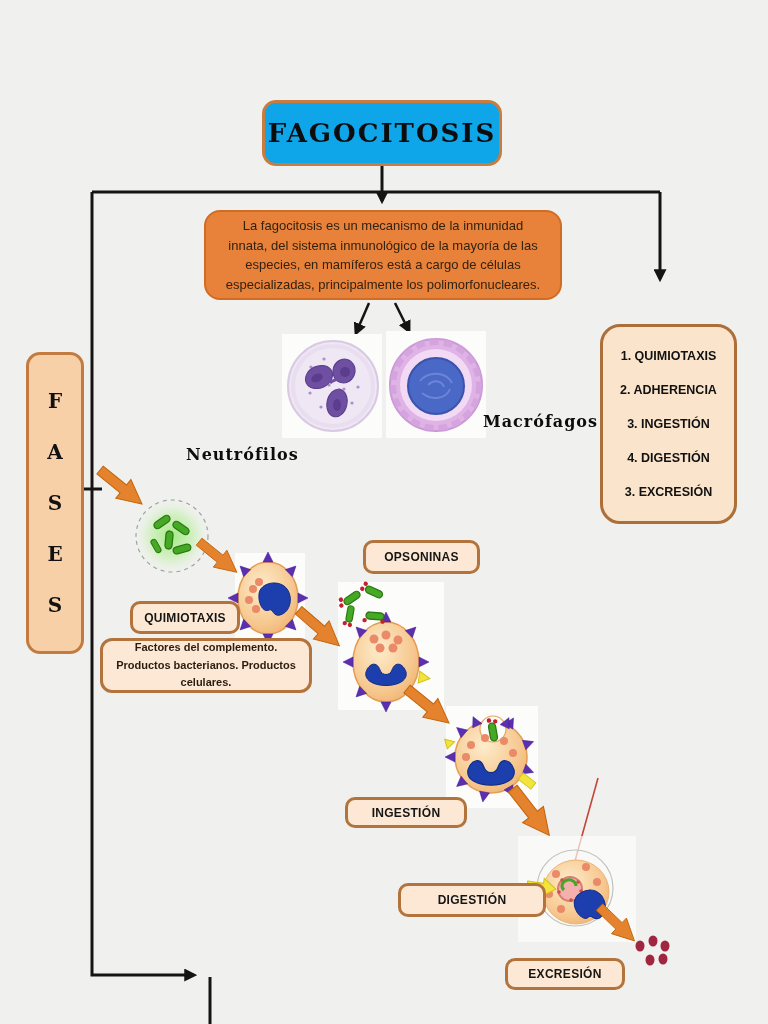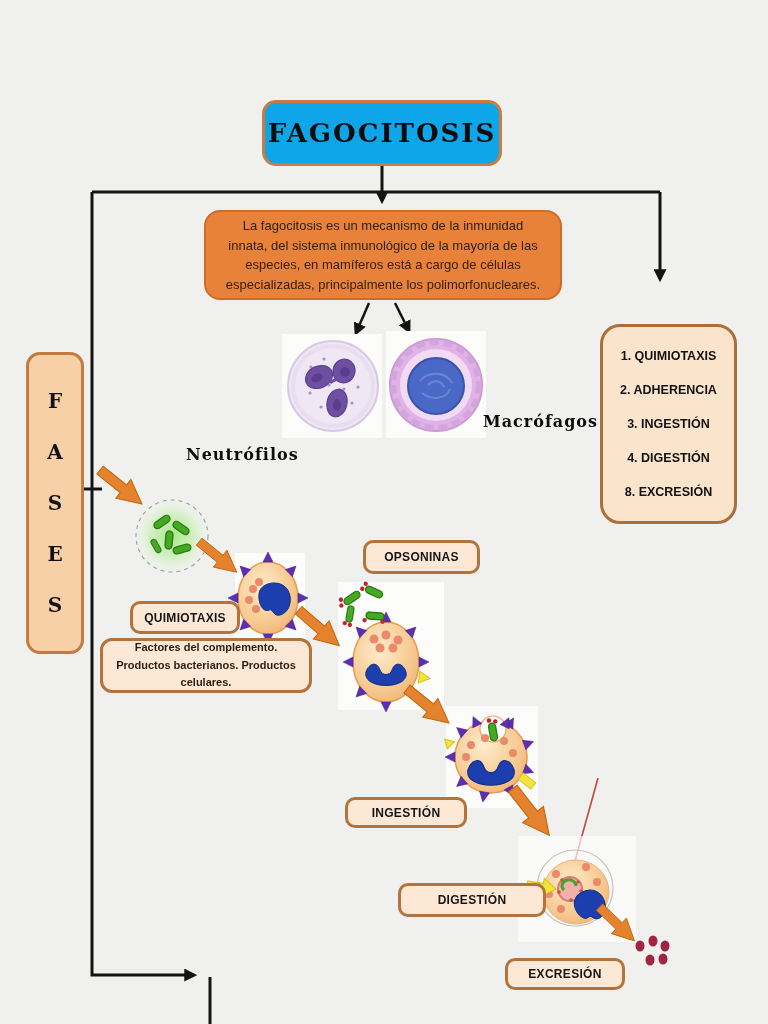--- a/index.html
+++ b/index.html
@@ -283,21 +283,21 @@
   </div>
 
   <div class="cell-label" style="left:186px;top:412px;margin-top:33px;">Neutrófilos</div>
   <div class="cell-label" style="left:483px;top:412px;">Macrófagos</div>
 
   <div class="abs panel" style="left:600px;top:292px;width:137px;height:200px;">
     <div>1. QUIMIOTAXIS</div>
     <div>2. ADHERENCIA</div>
     <div>3. INGESTIÓN</div>
     <div>4. DIGESTIÓN</div>
-    <div>8. EXCRESIÓN</div>
+    <div>3. EXCRESIÓN</div>
   </div>
 
   <div class="abs fases" style="left:26px;top:352px;width:58px;height:302px;">
     <span>F</span>
     <span>A</span>
     <span>S</span>
     <span>E</span>
     <span>S</span>
   </div>
 

